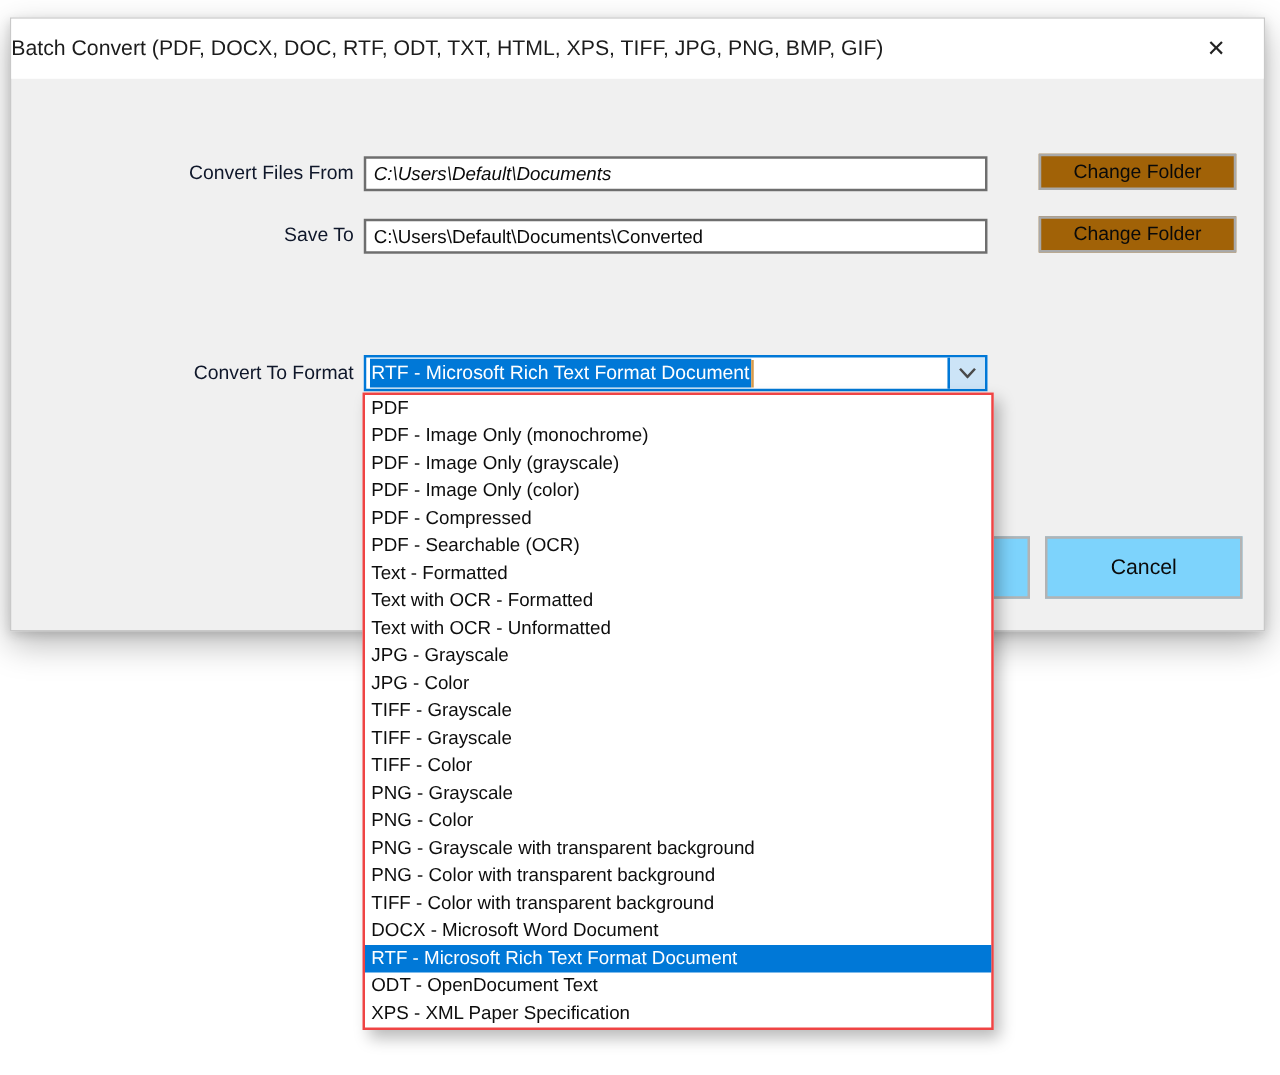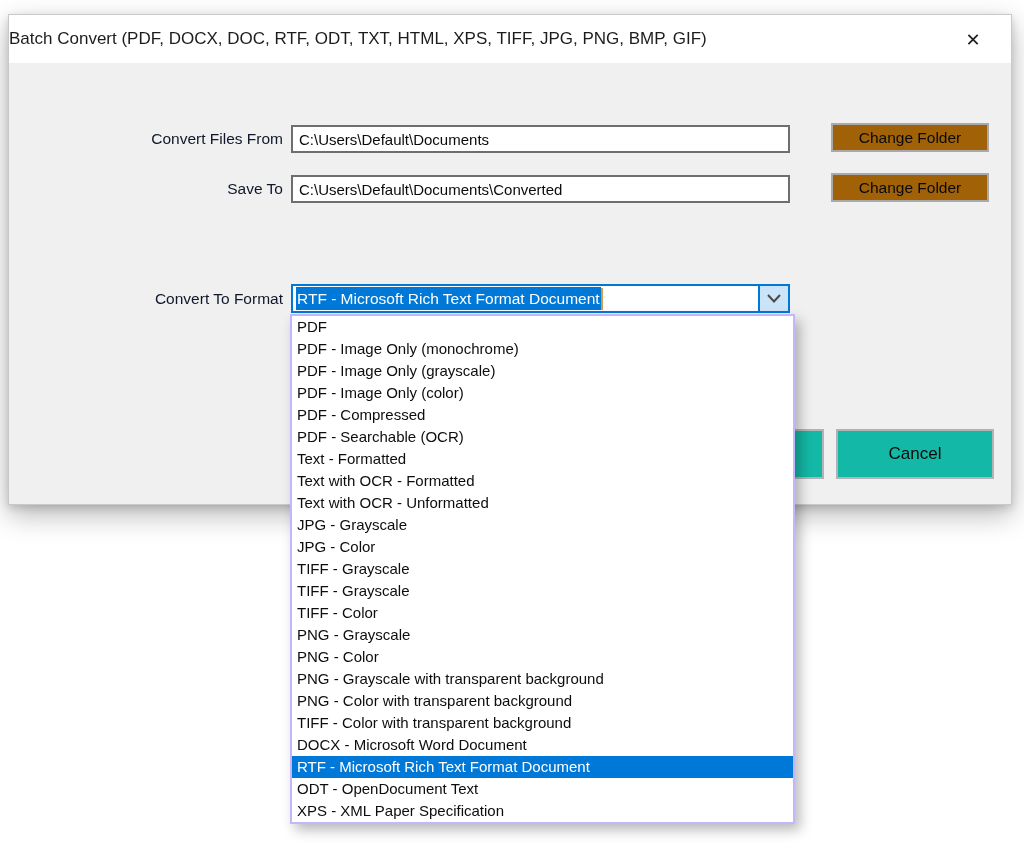--- a/index.html
+++ b/index.html
@@ -55,48 +55,48 @@
     padding: 0 1px; white-space: nowrap;
   }
   .combo-caret { width: 2px; height: 22px; background: #d89a4a; }
   .combo-arrow-btn {
     width: 30px; height: 100%; background: #cce4f7; border-left: 2px solid #0078d7;
     display: flex; align-items: center; justify-content: center;
   }
   .chevron svg { display: block; }
 
   
-  .action-btn { top: 414px; height: 50px; font-size: 17px; background: #14b8a6; border-color: #b3b3b3; }
+  .action-btn { top: 414px; height: 50px; font-size: 17px; background: #7dd3fc; border-color: #b3b3b3; }
   .hidden-btn { left: 692px; width: 123px; }
   .cancel-btn { left: 827px; width: 158px; }
 
   
   .dropdown-list {
     position: absolute; left: 290px; top: 314px; width: 505px;
-    background: #fff; border: 2px solid #c4b5fd; z-index: 10;
+    background: #fff; border: 2px solid #ef4444; z-index: 10;
     box-shadow: 5px 6px 12px rgba(0,0,0,.28);
   }
   .list-item {
     height: 22px; line-height: 22px; font-size: 15px; color: #0d0d0d;
     padding-left: 5px; white-space: nowrap; overflow: hidden; cursor: default;
   }
   .list-item.selected { background: #0078d7; color: #ffffff; }
 </style>
 </head>
 <body>
 
 <div class="dialog">
 
   <div class="titlebar">
     <span>Batch Convert (PDF, DOCX, DOC, RTF, ODT, TXT, HTML, XPS, TIFF, JPG, PNG, BMP, GIF)</span>
     <button class="close-btn">✕</button>
   </div>
 
   <label class="field-label" style="top:110px">Convert Files From</label>
-  <input class="text-input" style="top: 110px;" value="C:\Users\Default\Documents">
+  <input class="text-input" style="top: 110px; font-style: italic;" value="C:\Users\Default\Documents">
   <button class="win-btn change-folder" style="top:108px">Change Folder</button>
 
   <label class="field-label" style="top:160px">Save To</label>
   <input class="text-input" style="top: 160px;" value="C:\Users\Default\Documents\Converted">
   <button class="win-btn change-folder" style="top:158px">Change Folder</button>
 
   <label class="field-label" style="top:269px;line-height:29px">Convert To Format</label>
   <div class="combo">
     <div class="combo-text">
       <span class="combo-selection">RTF - Microsoft Rich Text Format Document</span>

